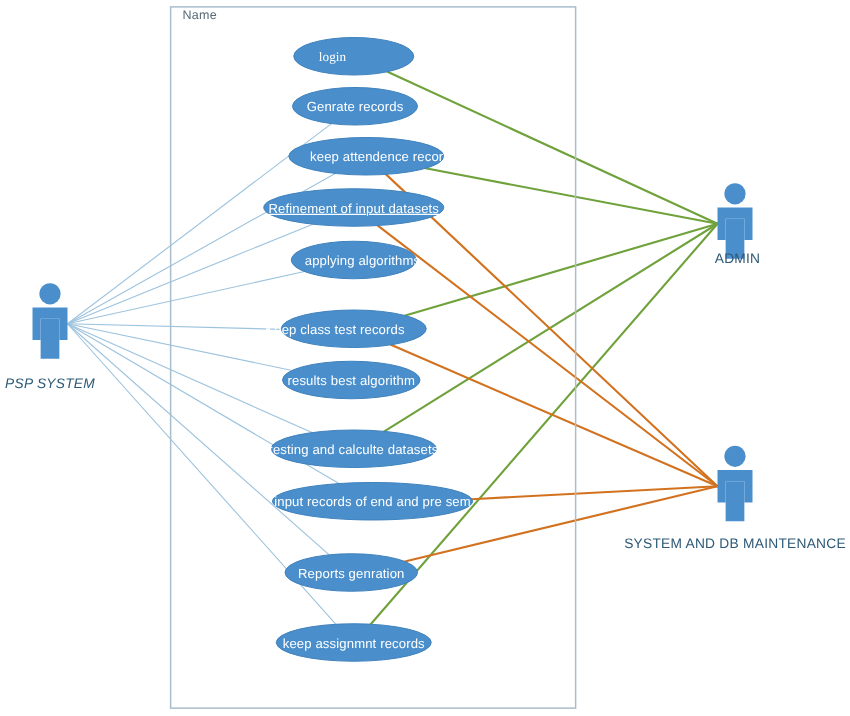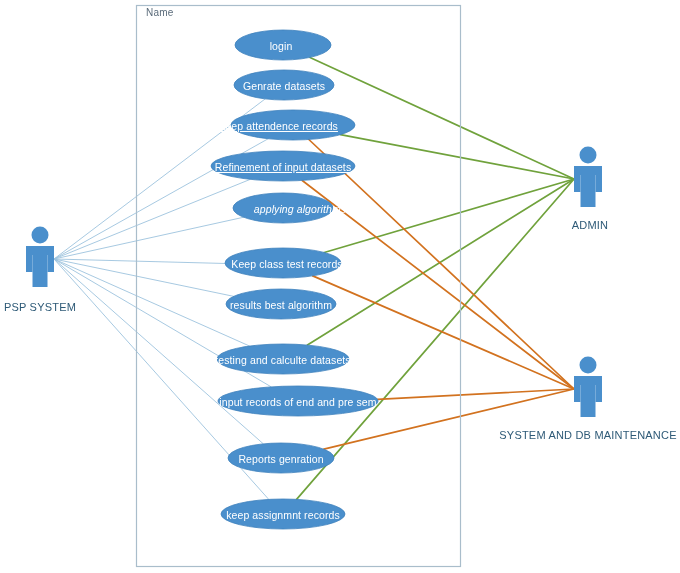--- a/index.html
+++ b/index.html
@@ -113,31 +113,31 @@
           <circle cx="588" cy="365" r="8.5" fill="#4a8fcc"></circle>
           <path d="M 574 376 h 28 v 26 h -6.5 v -17 h -15 v 17 h -6.5 z" fill="#4a8fcc"></path>
           <path d="M 580.5 385 h 15 v 32 h -15 z" fill="#4a8fcc"></path>
         </g>
       </g>
   </svg>
 
   <div class="boundary-label">Name</div>
 
   <div id="usecase-labels">
-      <div class="usecase-text" style="left: 281px; top: 45.5px;">login</div>
-      <div class="usecase-text" style="left: 284px; top: 85.5px;">Genrate datasets</div>
-      <div class="usecase-text" style="left: 279px; top: 125.5px; text-decoration: underline;">keep attendence records</div>
+      <div class="usecase-text" style="left: 266px; top: 45.5px; font-family: Liberation Serif, serif;">login</div>
+      <div class="usecase-text" style="left: 284px; top: 85.5px;">Genrate records</div>
+      <div class="usecase-text" style="left: 307px; top: 125.5px;">keep attendence records</div>
       <div class="usecase-text" style="left: 283px; top: 166.5px; text-decoration: underline;">Refinement of input datasets</div>
-      <div class="usecase-text" style="left: 300px; top: 208.5px; font-style: italic;">applying algorithms</div>
-      <div class="usecase-text" style="left: 287px; top: 263.5px;">Keep class test records</div>
+      <div class="usecase-text" style="left: 290px; top: 208.5px;">applying algorithms</div>
+      <div class="usecase-text" style="left: 268px; top: 263.5px;">Keep class test records</div>
       <div class="usecase-text" style="left: 281px; top: 304.5px;">results best algorithm</div>
       <div class="usecase-text" style="left: 283px; top: 359.5px;">testing and calculte datasets</div>
       <div class="usecase-text" style="left: 298px; top: 401.5px;">input records of end and pre sem</div>
       <div class="usecase-text" style="left: 281px; top: 458.5px;">Reports genration</div>
       <div class="usecase-text" style="left: 283px; top: 514.5px;">keep assignmnt records</div>
     </div>
   <div id="actor-labels">
-      <div class="actor-label" style="left: 40px; top: 301px;">PSP SYSTEM</div>
-      <div class="actor-label" style="left: 590px; top: 219px;">ADMIN</div>
+      <div class="actor-label" style="left: 40px; top: 301px; font-style: italic;">PSP SYSTEM</div>
+      <div class="actor-label" style="left: 590px; top: 201px;">ADMIN</div>
       <div class="actor-label" style="left: 588px; top: 429px;">SYSTEM AND DB MAINTENANCE</div>
     </div>
 
 </div>
 
 </body></html>

